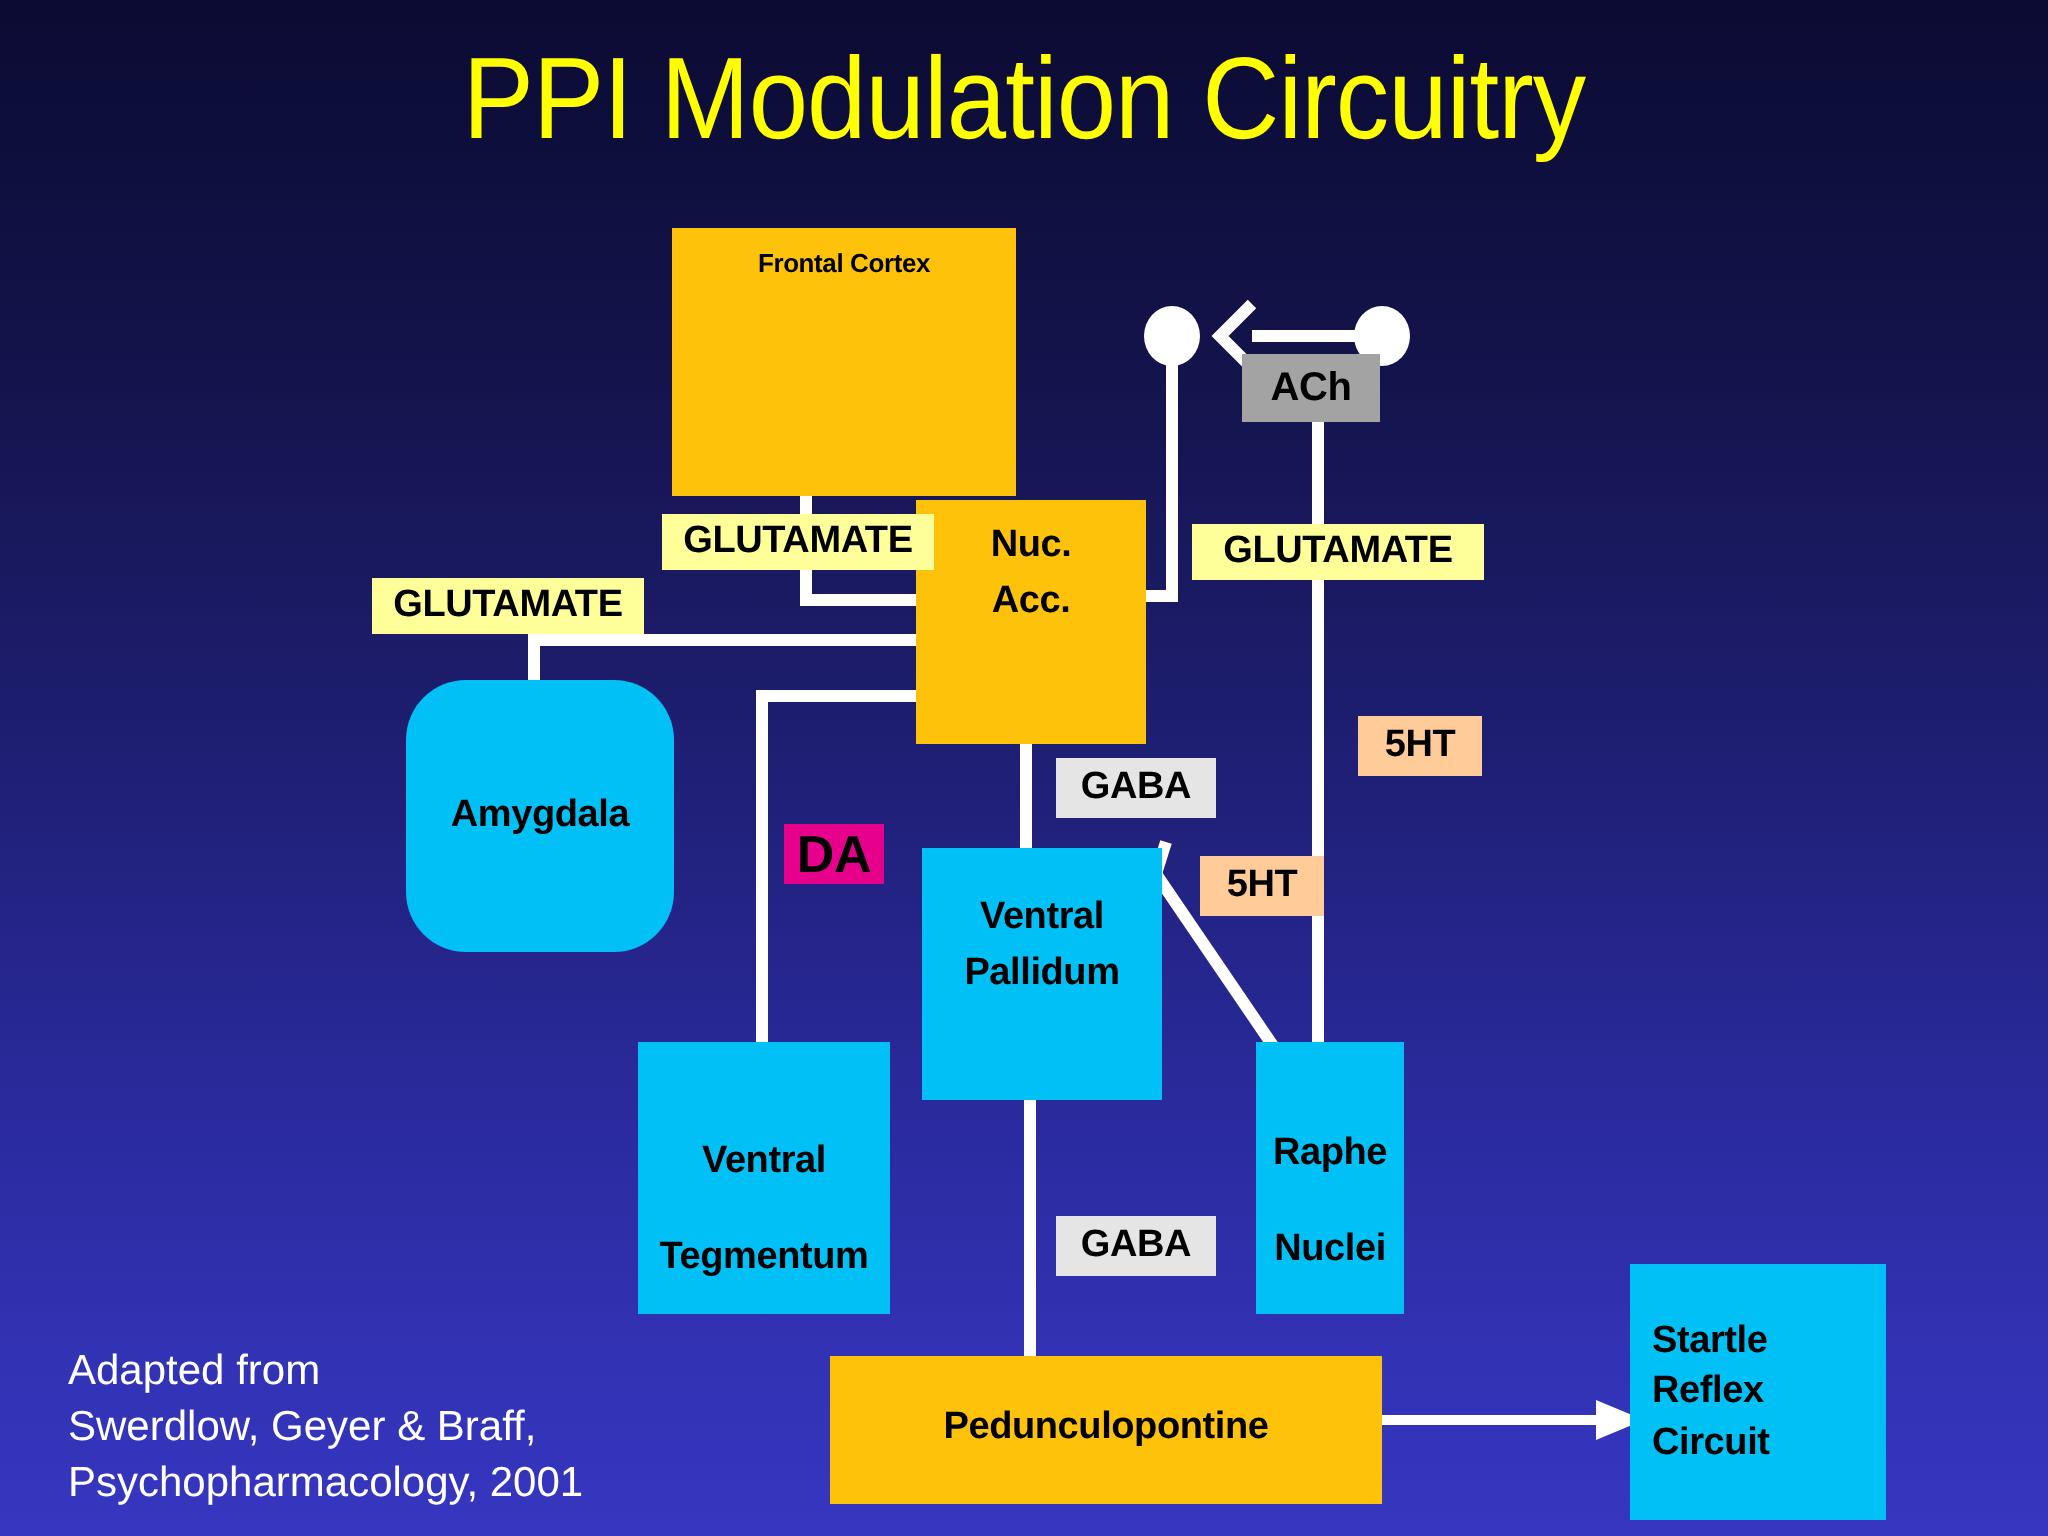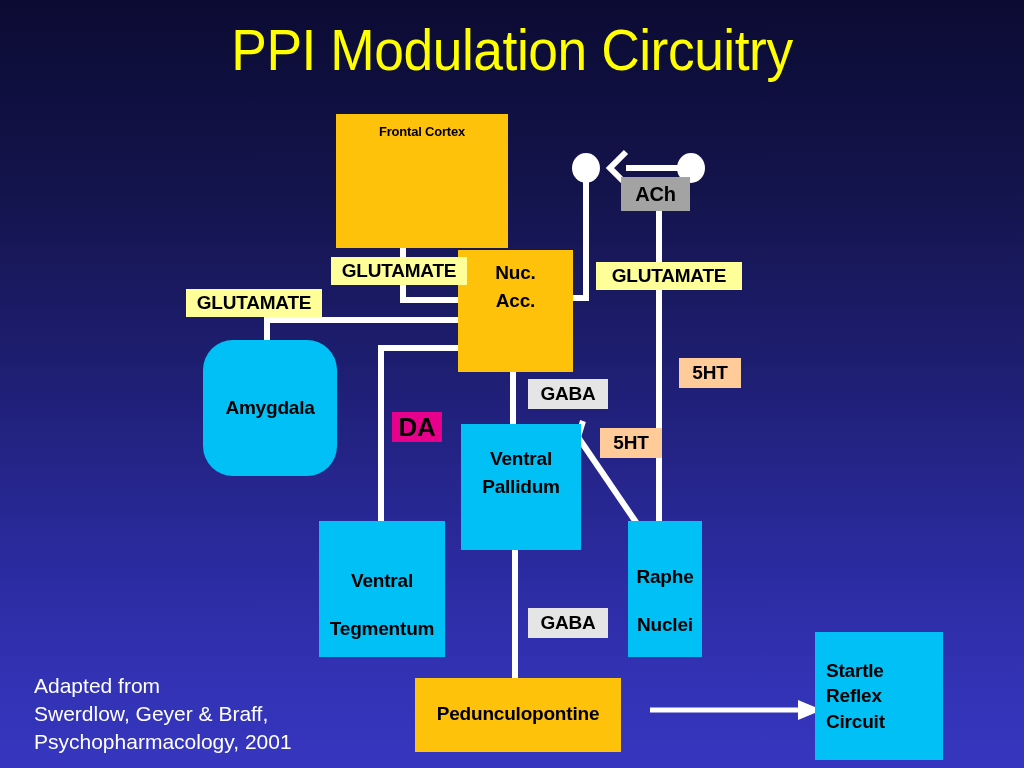--- a/index.html
+++ b/index.html
@@ -190,21 +190,21 @@
 
 Tegmentum</span>
   </div>
 
   <div class="node cyan mid" style="left:628px; top:521px; width:74px; height:136px; font-size:19px; text-align:center; align-items:flex-start; padding-top:44px; line-height:1.25;">
     <span class="lbl">Raphe
 
 Nuclei</span>
   </div>
 
-  <div class="node gold mid" style="left:415px; top:678px; width:206px; height:74px; font-size:19px; align-items:flex-start; padding-top:22px;">
+  <div class="node gold mid" style="left:415px; top:678px; width:276px; height:74px; font-size:19px; align-items:flex-start; padding-top:22px;">
     <span class="lbl">Pedunculopontine</span>
   </div>
 
   <div class="node cyan mid pad-l" style="left:815px; top:620px; width:128px; height:128px; font-size:19px; padding-left:11px; line-height:1.32;margin-top:12px;">
     <span class="lbl">Startle
 Reflex
 Circuit</span>
   </div>
 
   <div class="tag glu" style="left:331px; top:257px; width:136px; height:28px; font-size:19px;">

